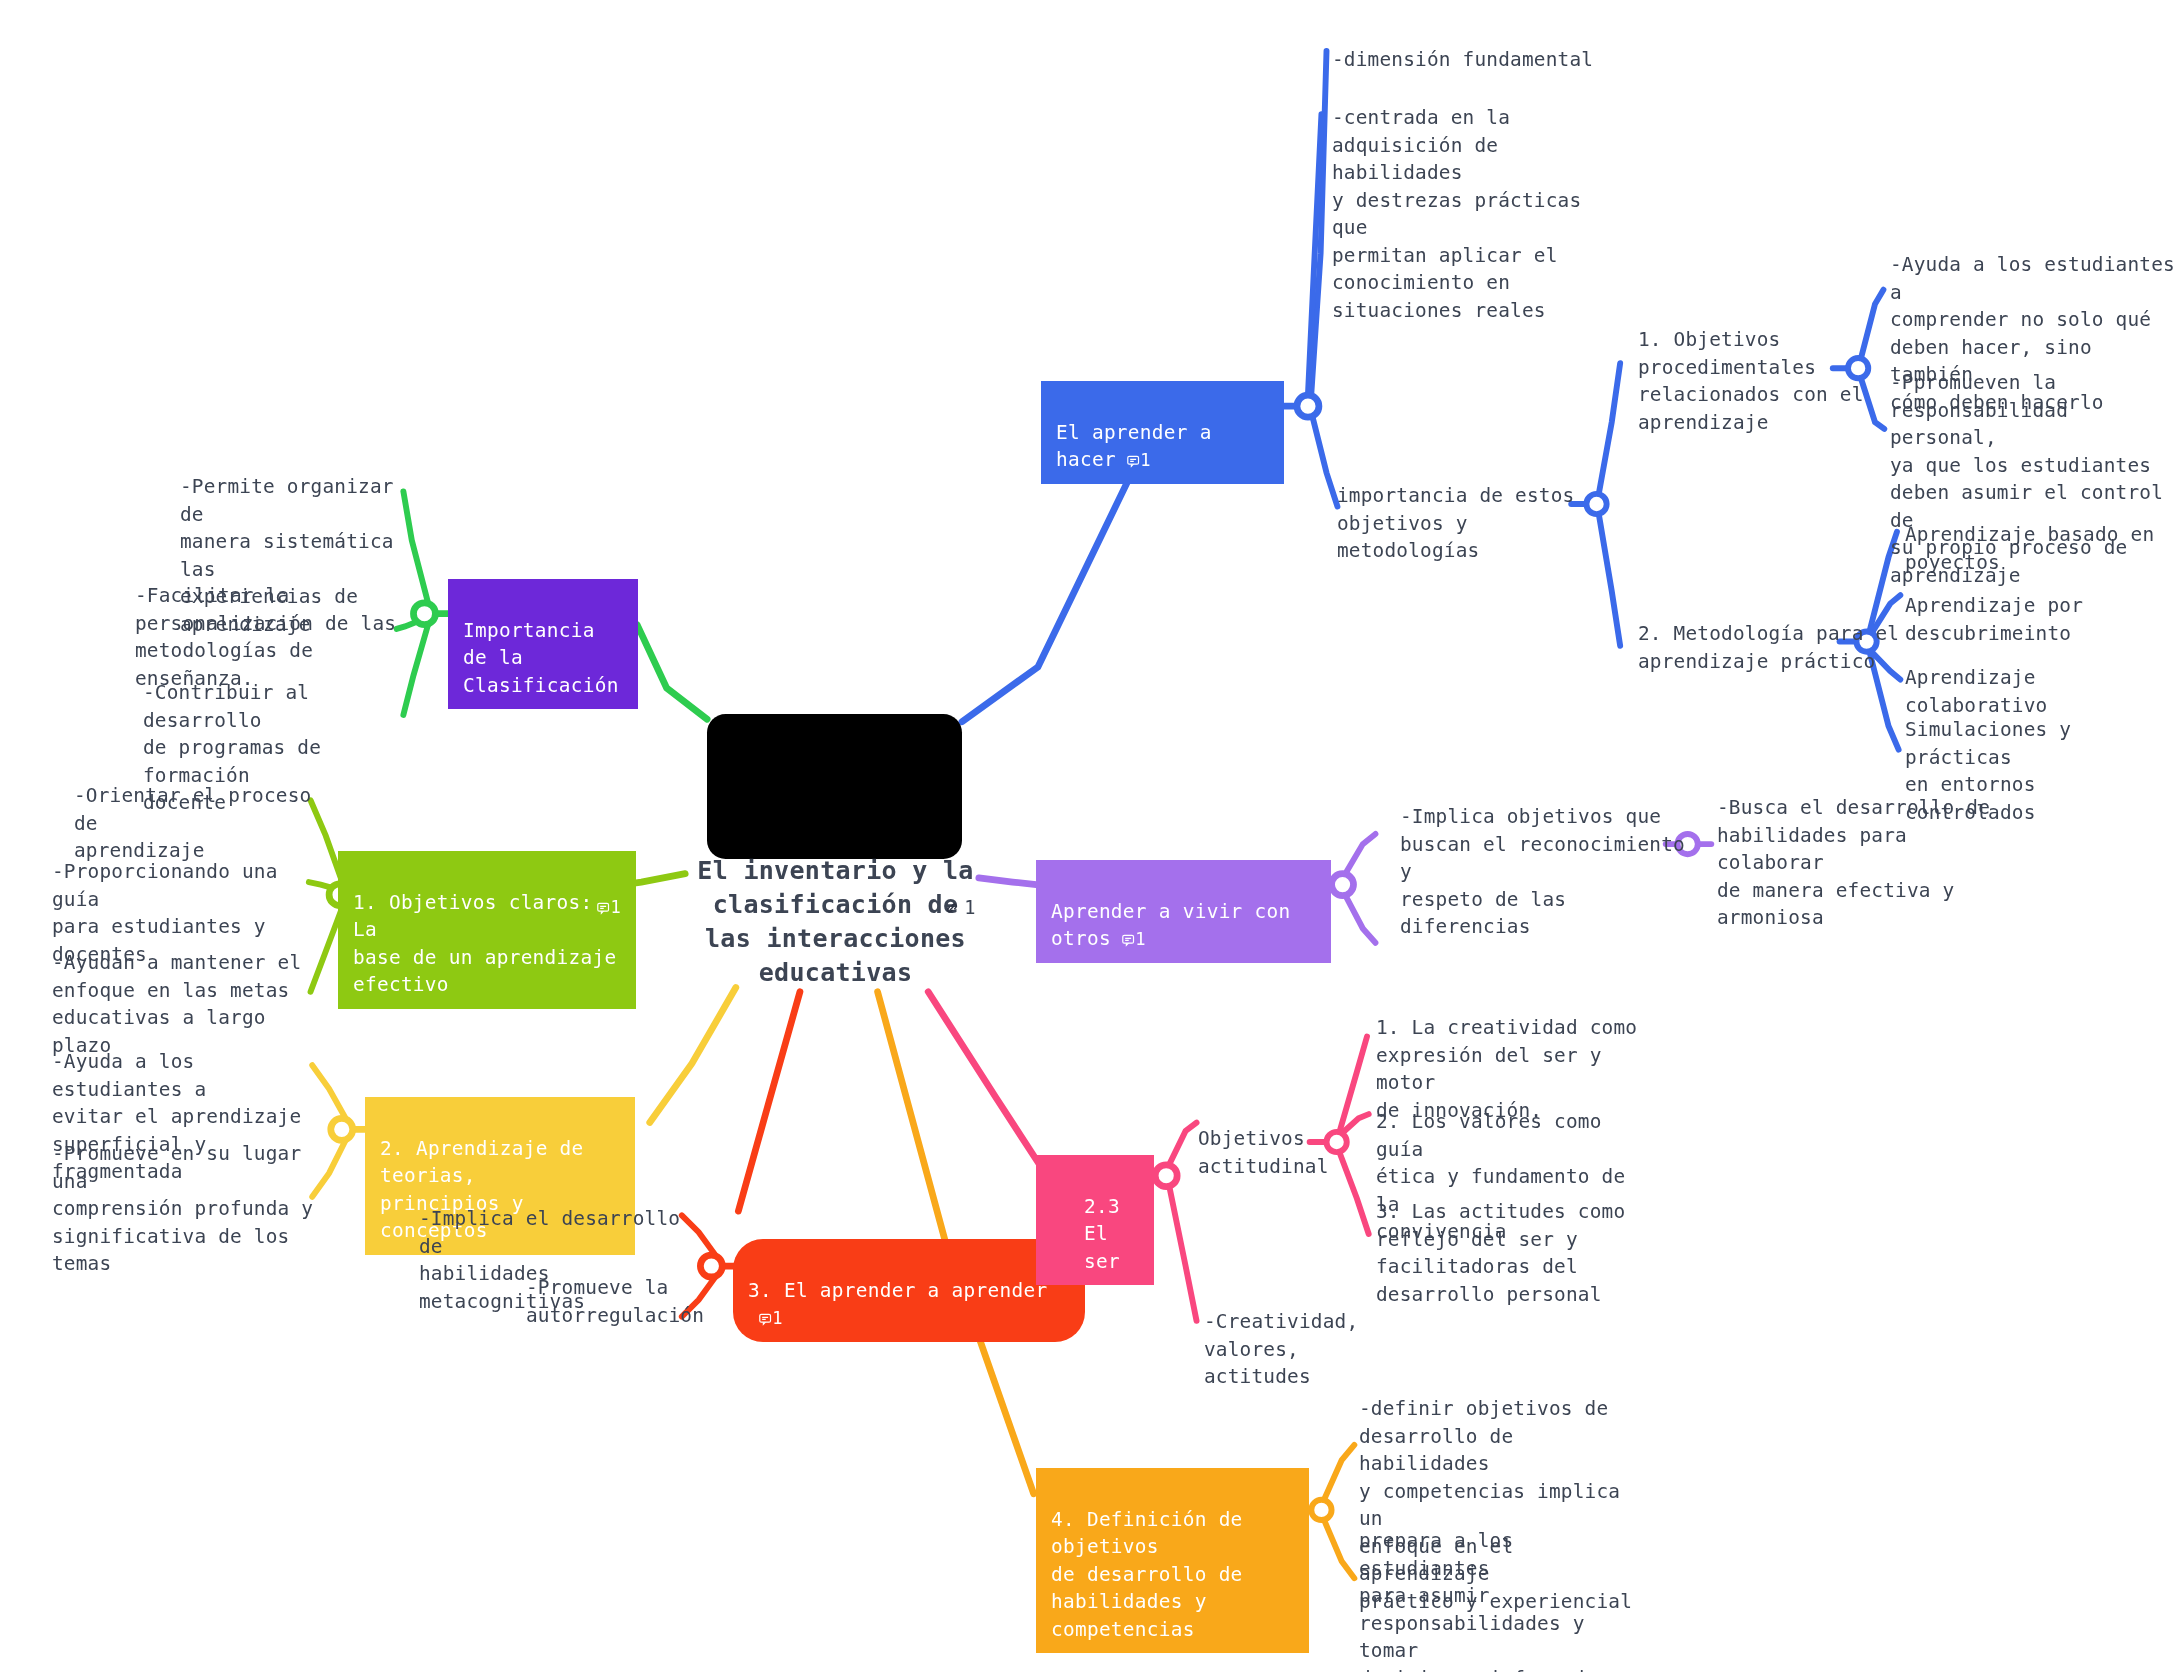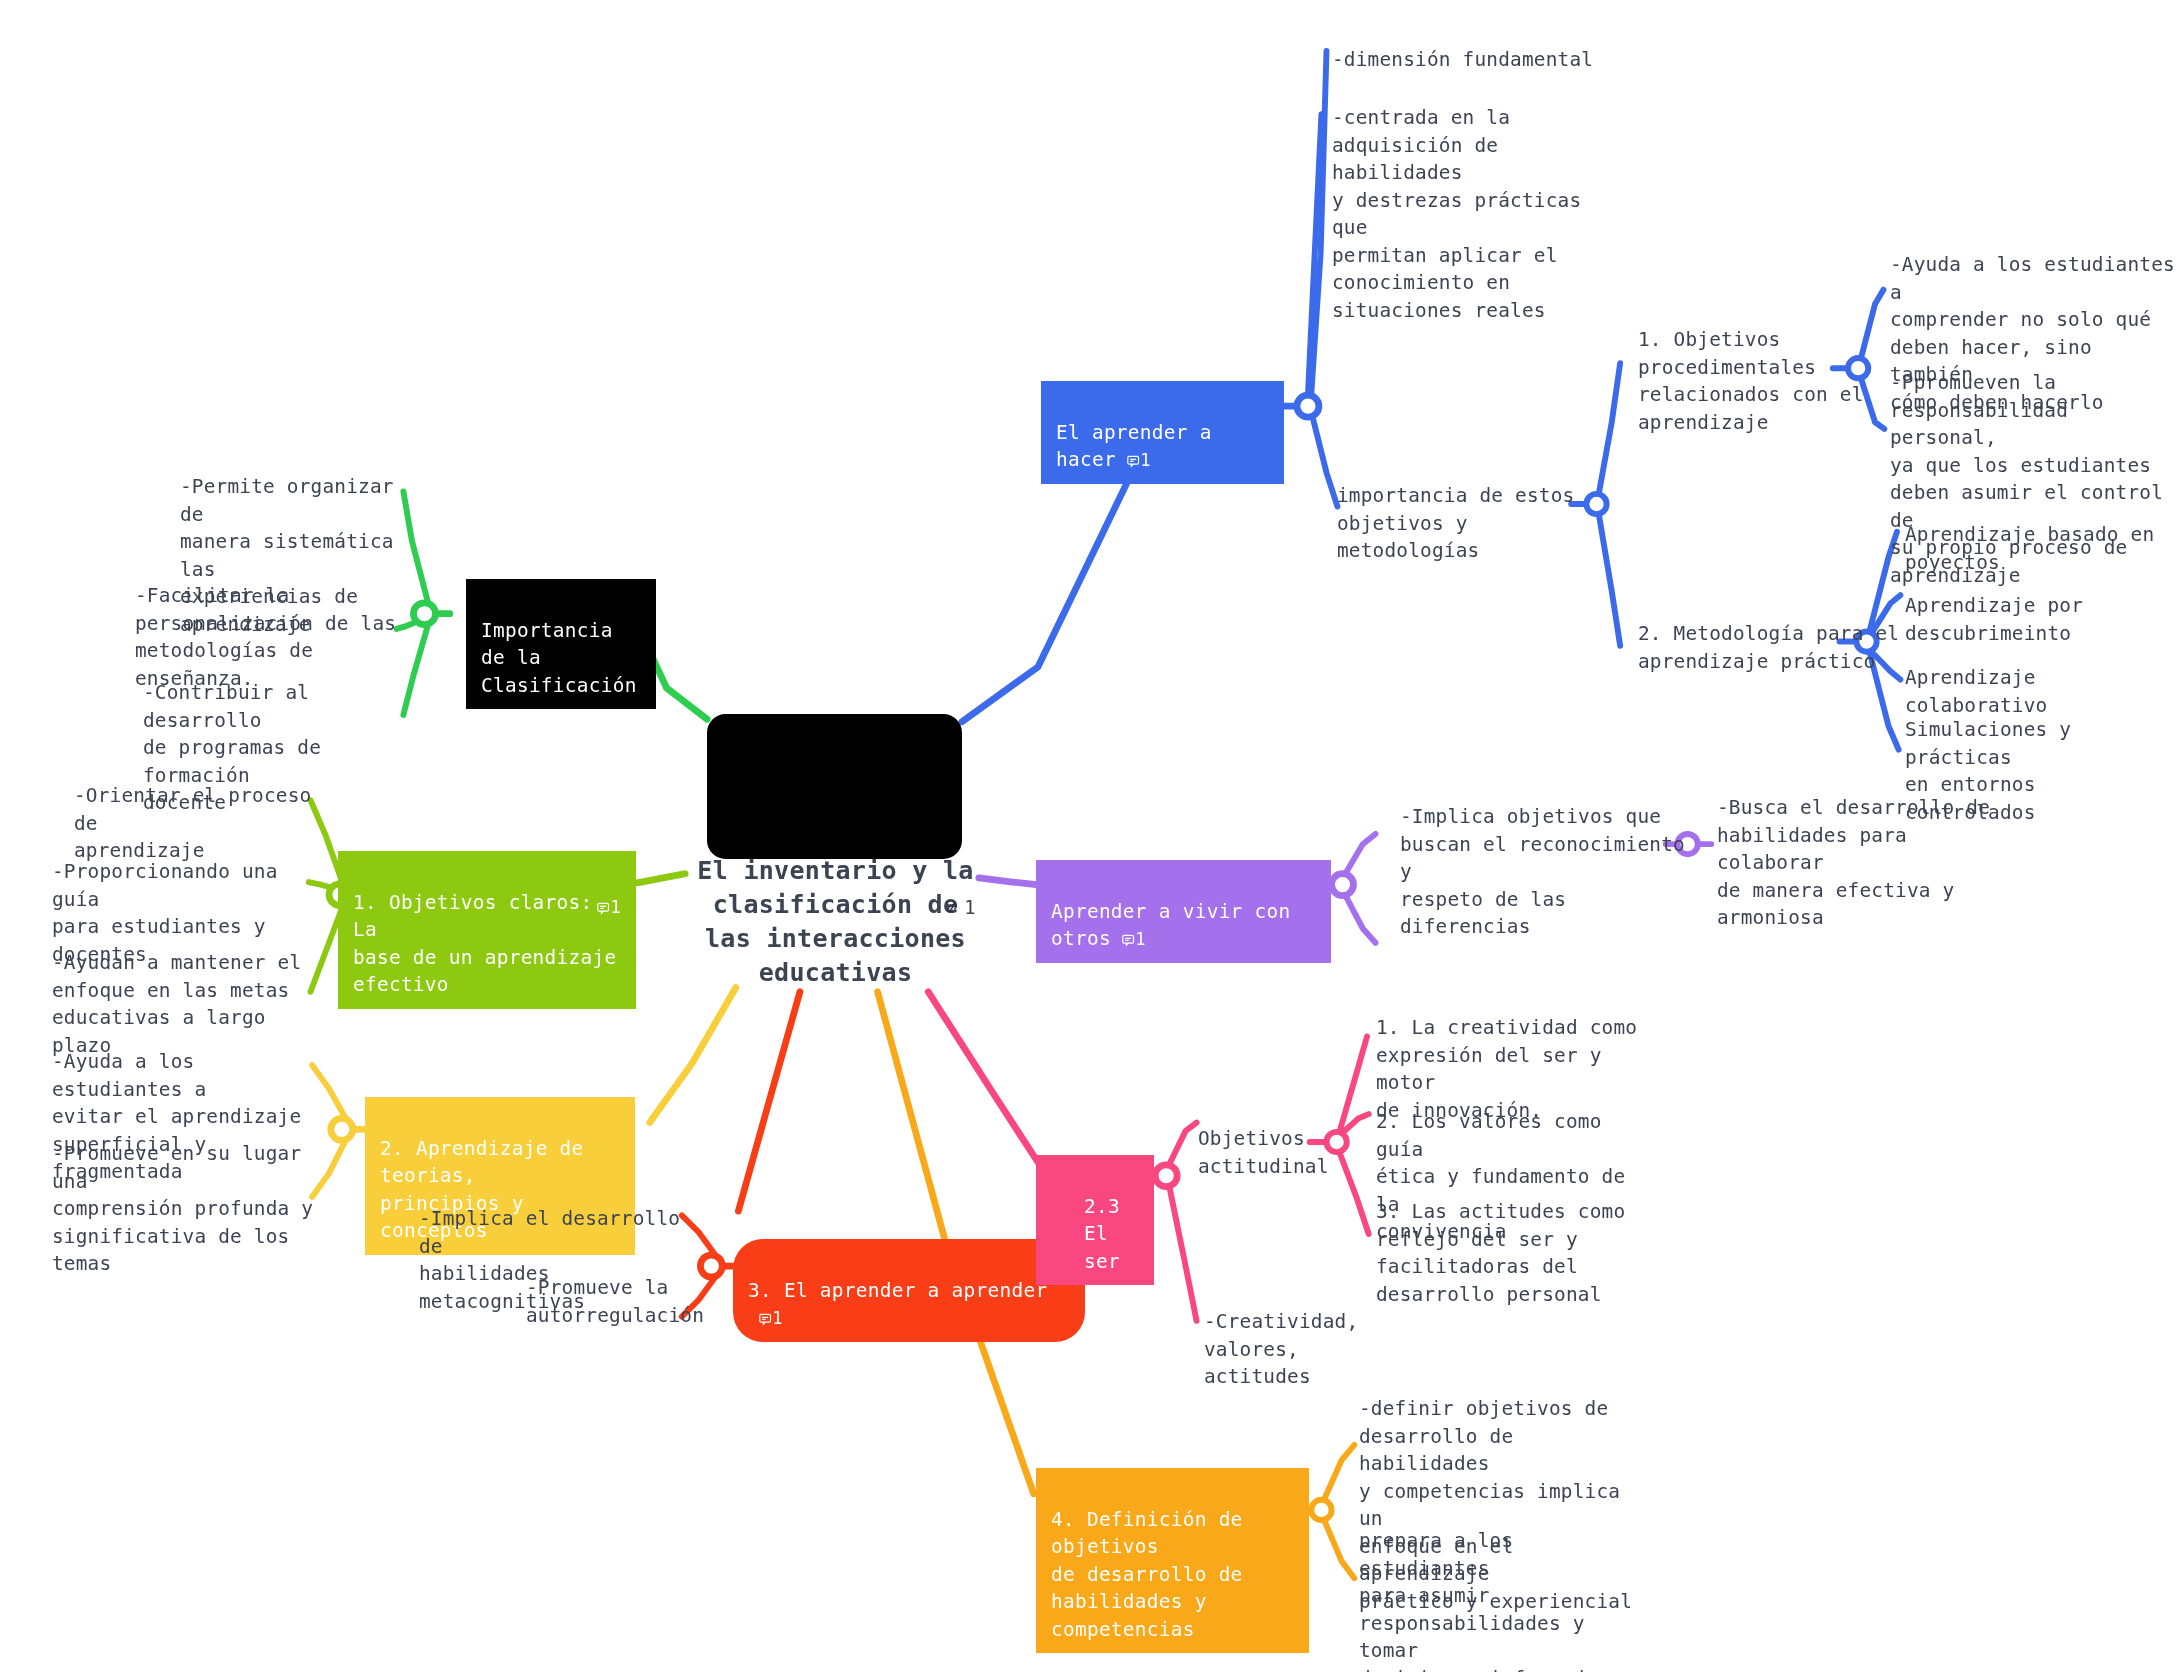--- a/index.html
+++ b/index.html
@@ -229,21 +229,21 @@
 poyectos</div>
 
   <div class="leaf" style="left:1905px; top:592px; width:253px;">Aprendizaje por
 descubrimeinto</div>
 
   <div class="leaf" style="left:1905px; top:664px; width:253px;">Aprendizaje colaborativo</div>
 
   <div class="leaf" style="left:1905px; top:716px; width:253px;">Simulaciones y prácticas
 en entornos controlados</div>
 
-  <div class="node" style="left:466px; top:579px; width:190px; background:#000000;">
+  <div class="node" style="left:448px; top:579px; width:190px; background:#6d28d9;">
     <span>Importancia de la
 Clasificación</span>
   </div>
 
   <div class="leaf" style="left:180px; top:473px; width:245px;">-Permite organizar de
 manera sistemática las
 experiencias de
 aprendizaje</div>
 
   <div class="leaf" style="left:135px; top:582px; width:270px;">-Facilitar la

